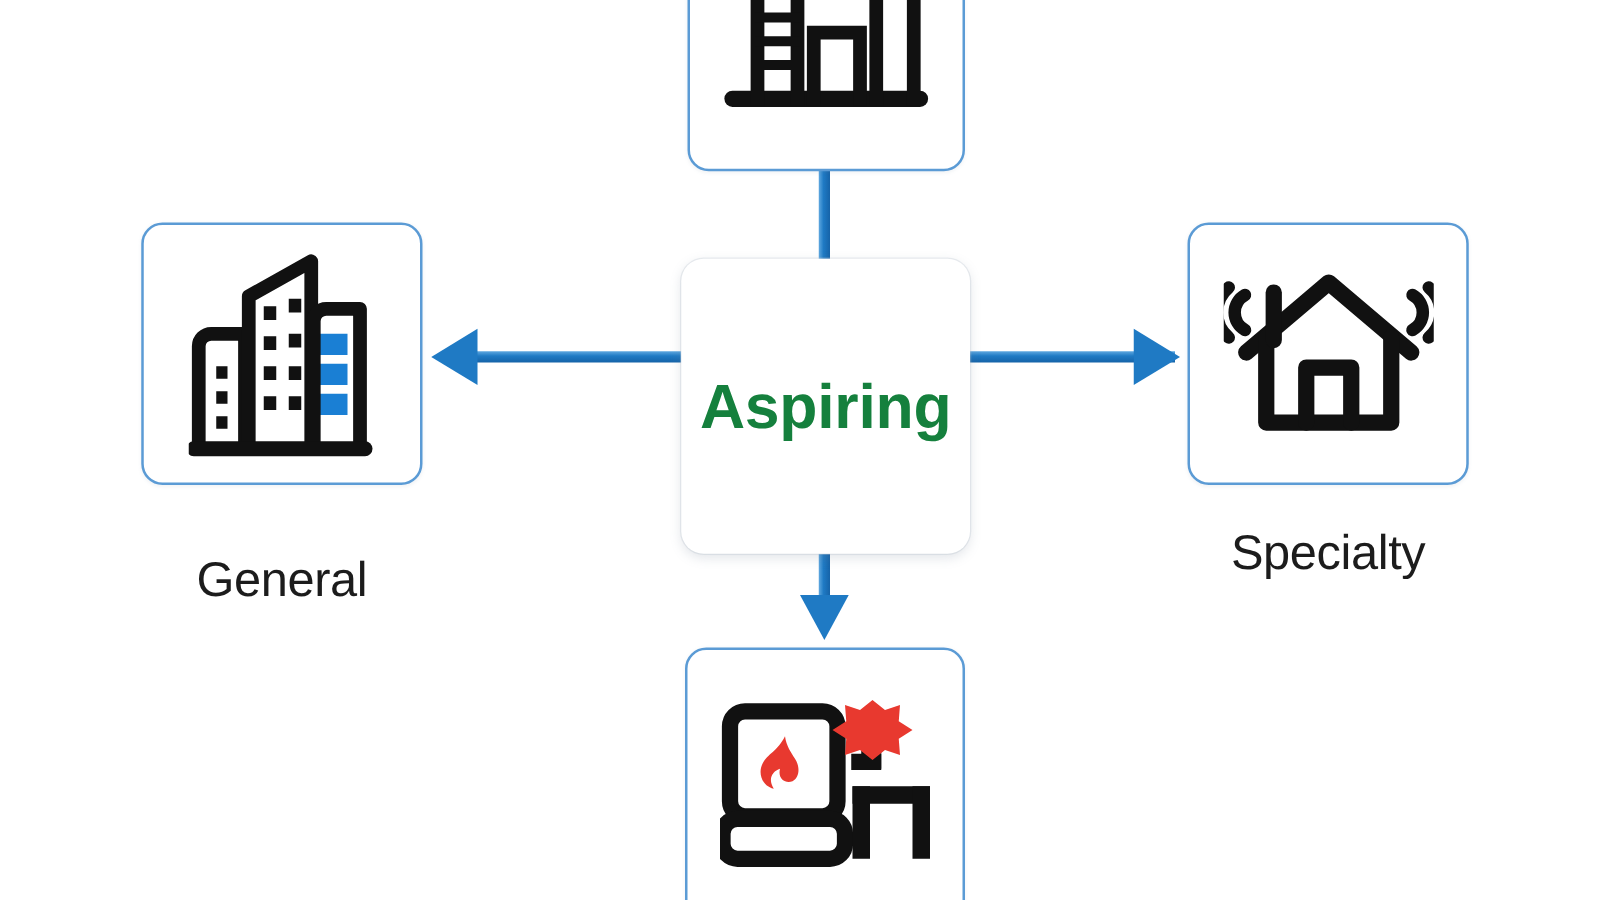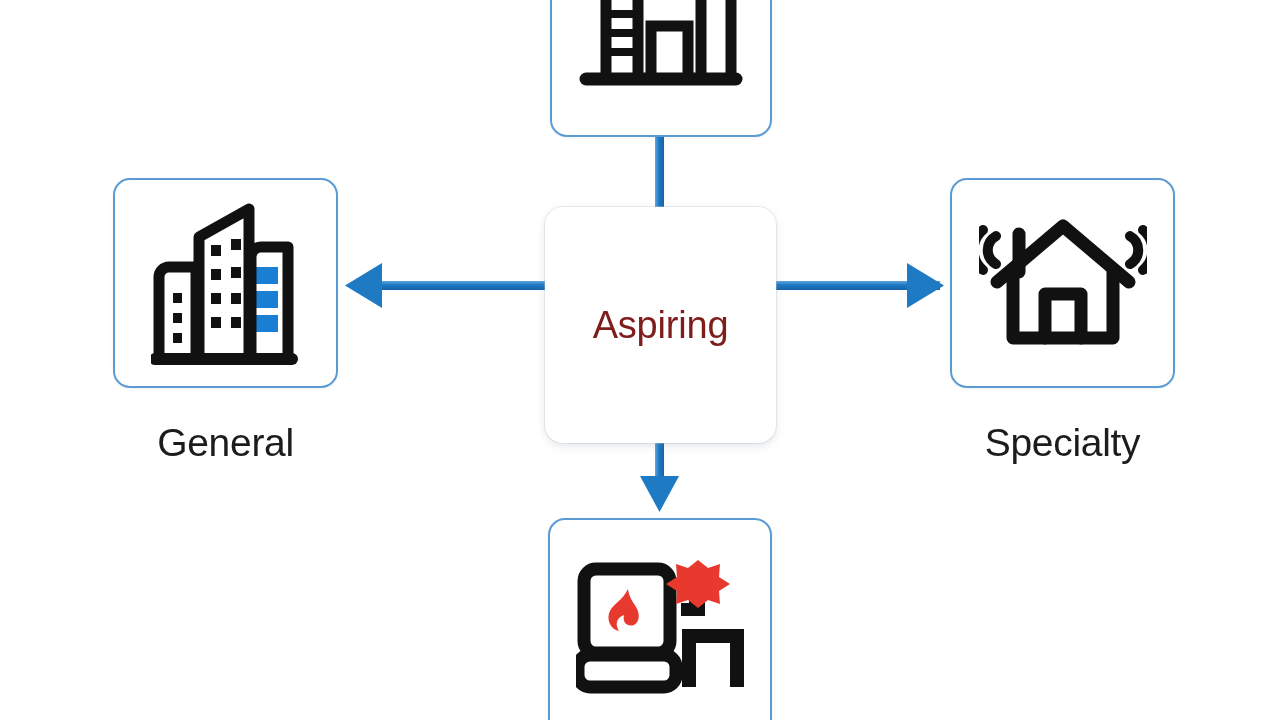--- a/index.html
+++ b/index.html
@@ -82,41 +82,41 @@
     background: #ffffff;
     border-radius: 18px;
     box-shadow: 0 3px 9px rgba(110,125,145,0.20),
                 0 0 0 1px rgba(200,208,218,0.35);
     display: flex;
     align-items: center;
     justify-content: center;
     text-align: center;
   }
   #center-node .center-label {
-    font-size: 38px;
+    font-size: 50px;
     line-height: 1.18;
-    color: #7f1d1d;
-    font-weight: 400;
+    color: #15803d;
+    font-weight: 700;
     letter-spacing: -0.2px;
     padding: 0 6px;
   }
 
   
   .caption {
     position: absolute;
     text-align: center;
     font-size: 39px;
     line-height: 1.22;
     color: #1c1c1c;
     font-weight: 400;
     letter-spacing: -0.3px;
   }
   #caption-left {
     left: 78px;
-    top: 419px;
+    top: 441px;
     width: 295px;
   }
   #caption-right {
     left: 915px;
     top: 419px;
     width: 295px;
     text-align: center;
   }
   .caption .cap-line { display: block; }
 </style>

